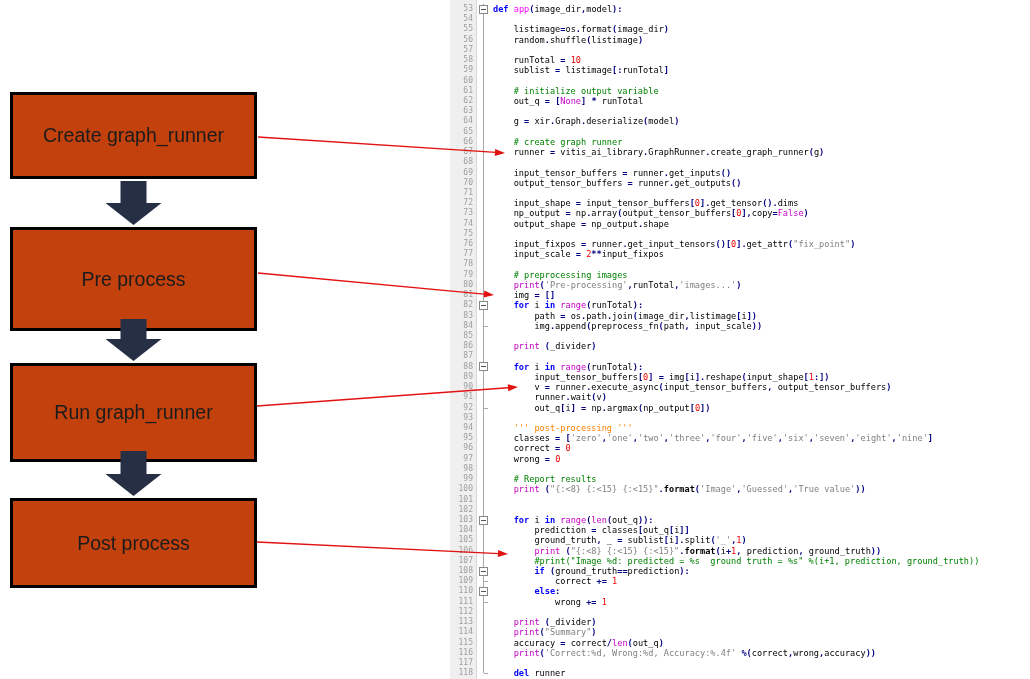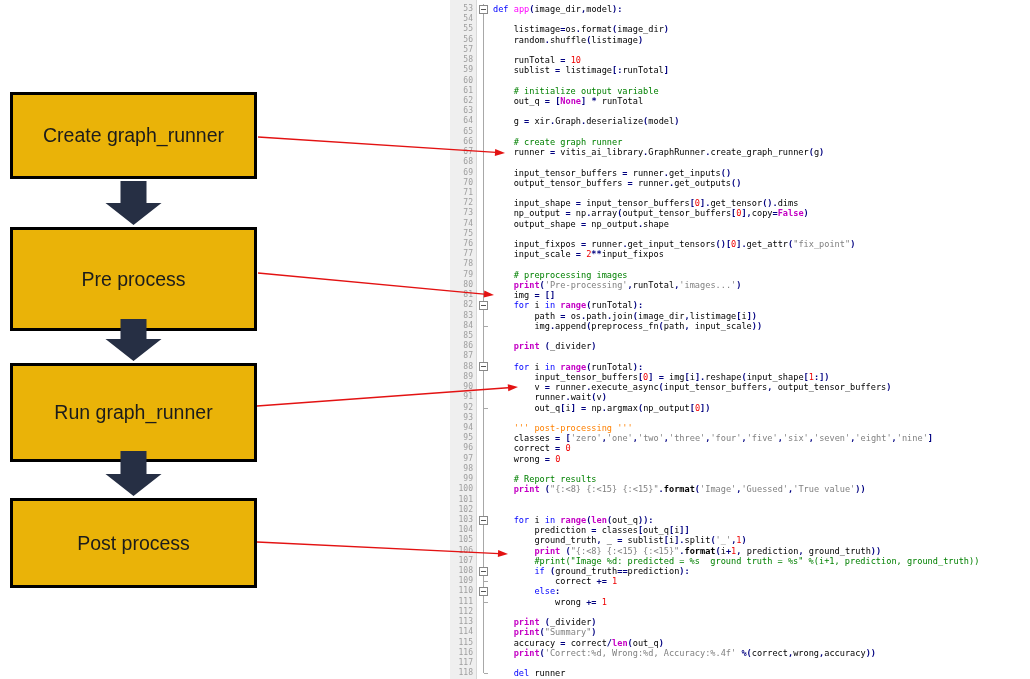--- a/index.html
+++ b/index.html
@@ -17,32 +17,32 @@
   .fold{flex:0 0 13px;position:relative;}
   .fold::before{content:'';position:absolute;left:6px;top:0;bottom:0;width:1px;background:#a8a8a8;}
   .fold.f-e::before{bottom:50%;}
   .fold.f-e::after,.fold.f-t::after{content:'';position:absolute;left:7px;top:50%;width:4px;height:1px;background:#a8a8a8;}
   .fold-box{position:absolute;left:2px;top:50%;margin-top:-4.5px;width:9px;height:9px;
             background:#fff;border:1px solid #888;box-sizing:border-box;z-index:2;}
   .fold-box::after{content:'';position:absolute;left:1px;top:3px;width:5px;height:1px;background:#555;}
   .code{flex:1;font-family:"DejaVu Sans Mono",monospace;font-size:8.6px;color:#000;padding-left:3px;}
 
   .tk-p{color:#000;}
-  .tk-k{color:var(--c-keyword);font-weight:normal;}
-  .tk-b{color:var(--c-builtin);font-weight:bold;}
+  .tk-k{color:var(--c-keyword);font-weight:bold;}
+  .tk-b{color:var(--c-builtin);font-weight:normal;}
   .tk-d{color:var(--c-defname);}
   .tk-s{color:var(--c-string);}
   .tk-c{color:var(--c-comment);}
   .tk-n{color:var(--c-number);margin-top:36px;}
   .tk-o{color:var(--c-operator);font-weight:bold;}
   .tk-t{color:var(--c-triple);}
   .tk-f{color:#000;font-weight:bold;}
 
   
-  .fbox{position:absolute;left:10px;width:247px;background:#eab308;border:3px solid #000;
+  .fbox{position:absolute;left:10px;width:247px;background:#c2410c;border:3px solid #000;
         box-sizing:border-box;display:flex;align-items:center;justify-content:center;
         font-size:19.5px;color:#1c1c1c;}
   .fbox1{top:92px;height:87px;}
   .fbox2{top:227px;height:104px;}
   .fbox3{top:363px;height:99px;}
   .fbox4{top:498px;height:90px;}
 
   .overlay{position:absolute;left:0;top:0;width:1030px;height:679px;pointer-events:none;}
 </style>
 </head>

